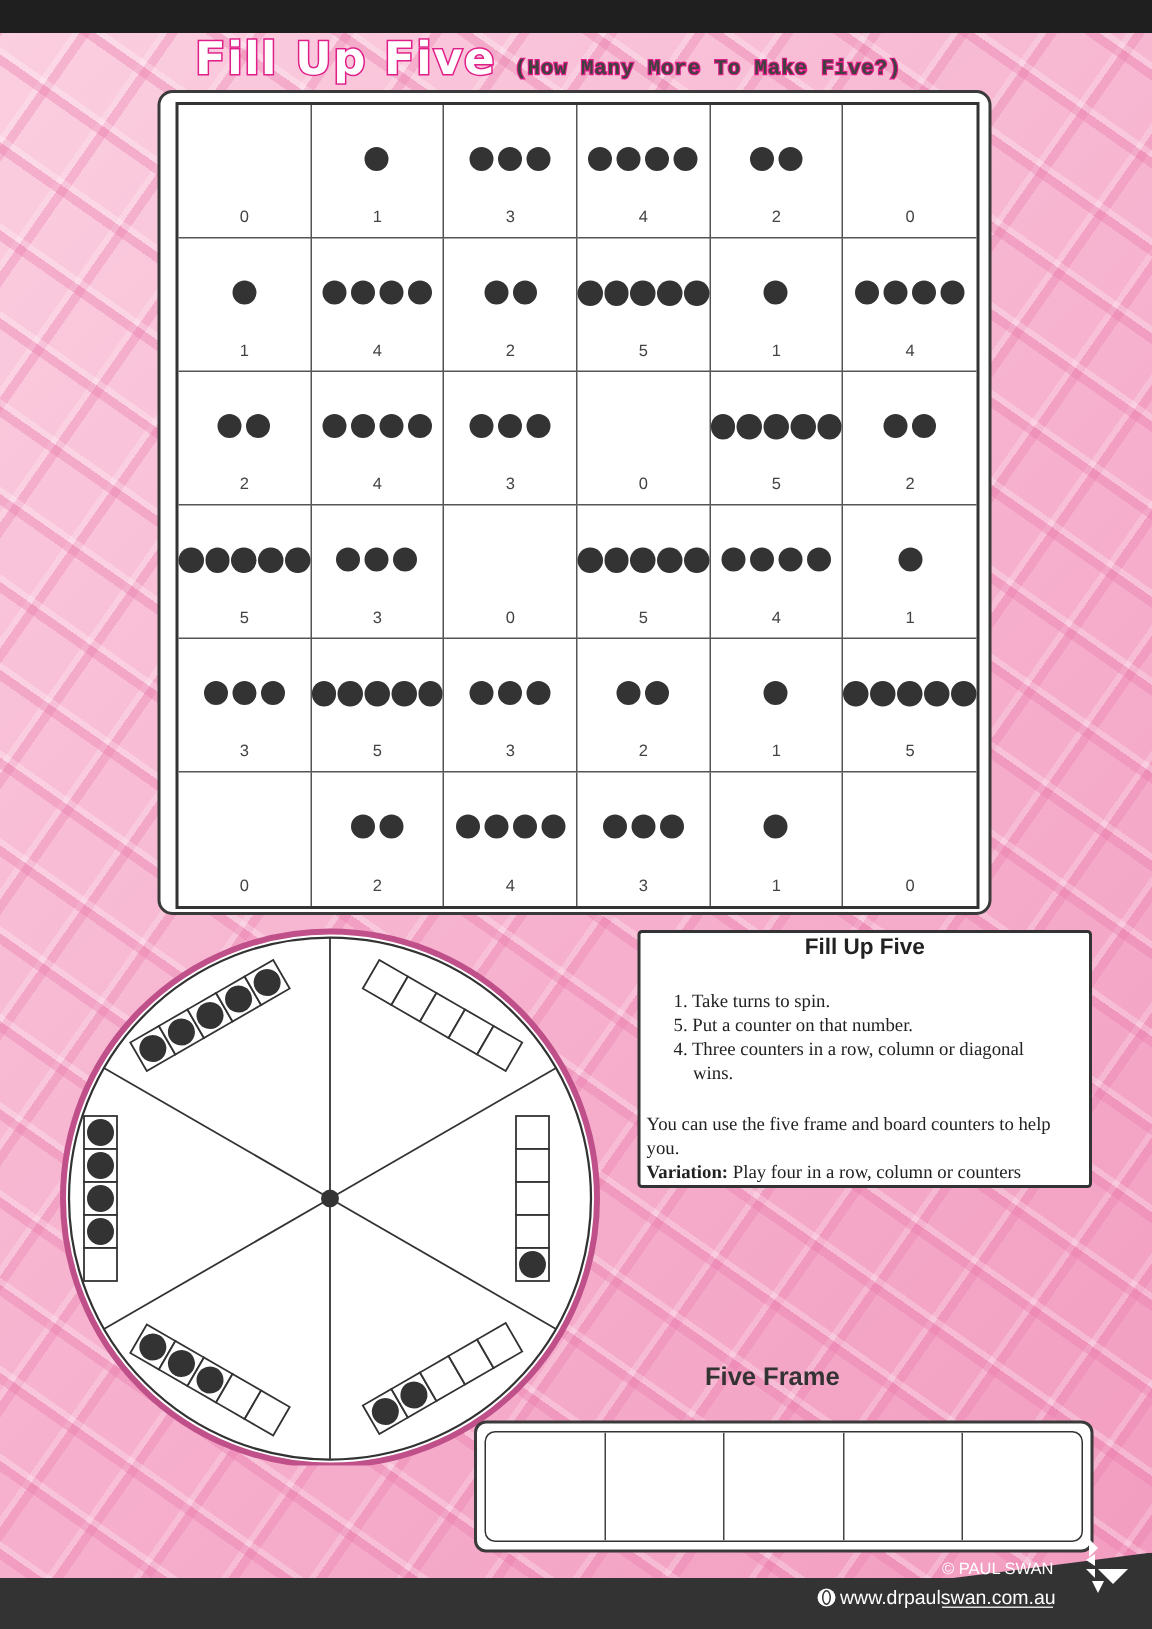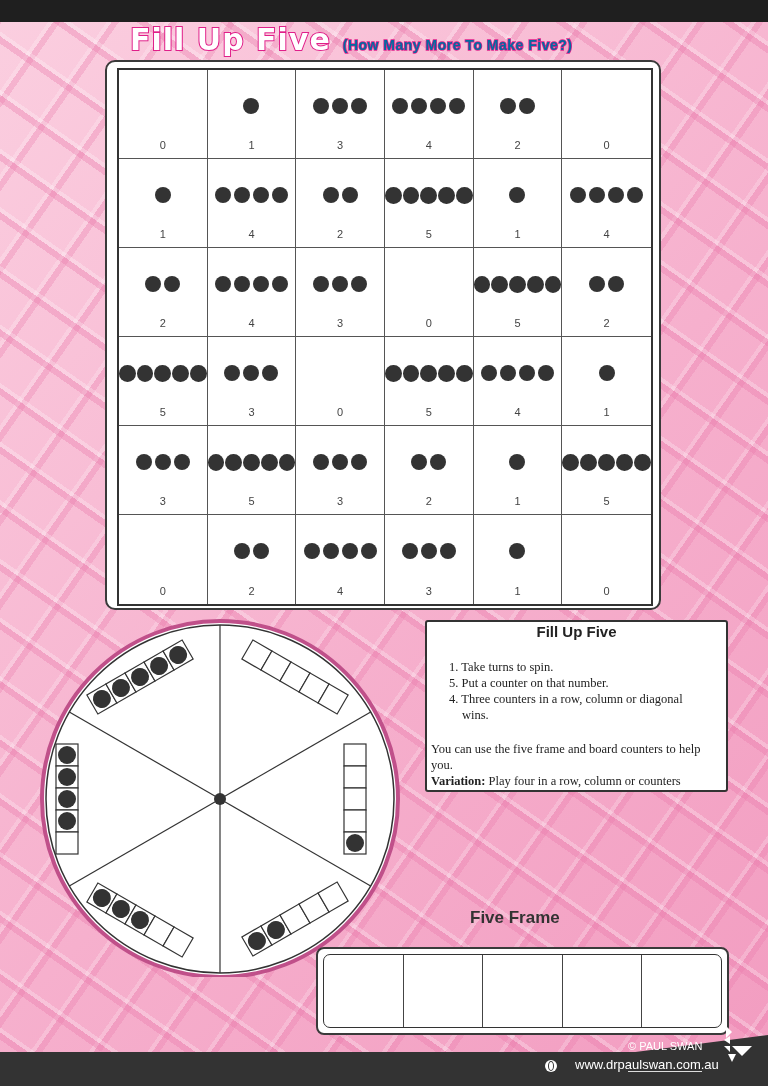--- a/index.html
+++ b/index.html
@@ -15,21 +15,21 @@
   .topbar { position:absolute; left:0; top:0; width:768px; height:22px; background:#1f1f1f; }
   .title {
     position:absolute; left:130px; top:22px; height:38px; display:flex; align-items:baseline; gap:12px;
   }
   .title-main {
     font-family:"DejaVu Sans", sans-serif; font-weight:bold; font-size:30px; color:#fff;
     -webkit-text-stroke:2px #e0208a; paint-order:stroke fill; letter-spacing:1px;
     text-shadow:0 0 1px #e0208a;
   }
   .title-sub {
-    font-family:Liberation Sans, sans-serif; font-weight:bold; font-size:14px; color:#0369a1;
+    font-family:Liberation Mono, monospace; font-weight:bold; font-size:14px; color:#404040;
     -webkit-text-stroke:1.5px #e0208a; paint-order:stroke fill; letter-spacing:0.5px;
   }
   .board-card {
     position:absolute; left:105px; top:60px; width:556px; height:550px;
     background:#fff; border:2px solid #3a3a3a; border-radius:10px; box-sizing:border-box;
   }
   .board {
     position:absolute; left:10px; top:6px; width:536px; height:538px;
     display:grid; grid-template-columns:repeat(6,1fr); grid-template-rows:repeat(6,1fr);
     border:2.5px solid #333; box-sizing:border-box;
@@ -79,21 +79,21 @@
   }
   .footer-wedge {
     position:absolute; left:560px; top:1035px; width:208px; height:20px; background:#333;
     clip-path:polygon(25% 100%, 100% 0, 100% 100%);
   }
   .copyright {
     position:absolute; left:628px; top:1040px; font-size:11px; color:#fff;
     border-bottom:1px solid #ddd; padding-bottom:19px;
   }
   .website {
-    position:absolute; left:545px; top:1057px; font-size:13px; color:#fff; display:flex; align-items:flex-end; gap:18px;
+    position:absolute; left:545px; top:1057px; font-size:13px; color:#fff; display:flex; align-items:center; gap:3px;
   }
   .globe { width:12px; height:12px; border-radius:50%; background:#fff; position:relative; display:inline-block; }
   .globe::after { content:""; position:absolute; left:3px; top:1px; width:4px; height:8px; border:1px solid #333; border-radius:50%; }
   .logo { position:absolute; left:722px; top:1024px; width:32px; height:40px; }
 </style>
 </head>
 <body>
 
 <div class="topbar"></div>
 

